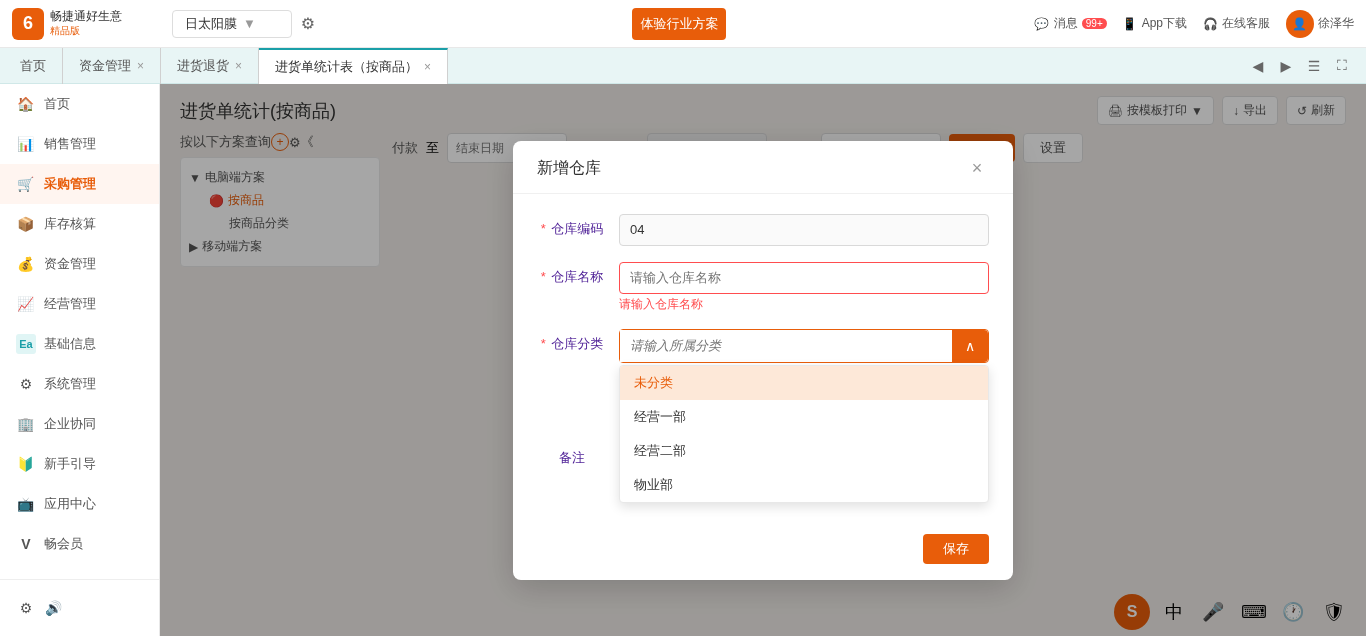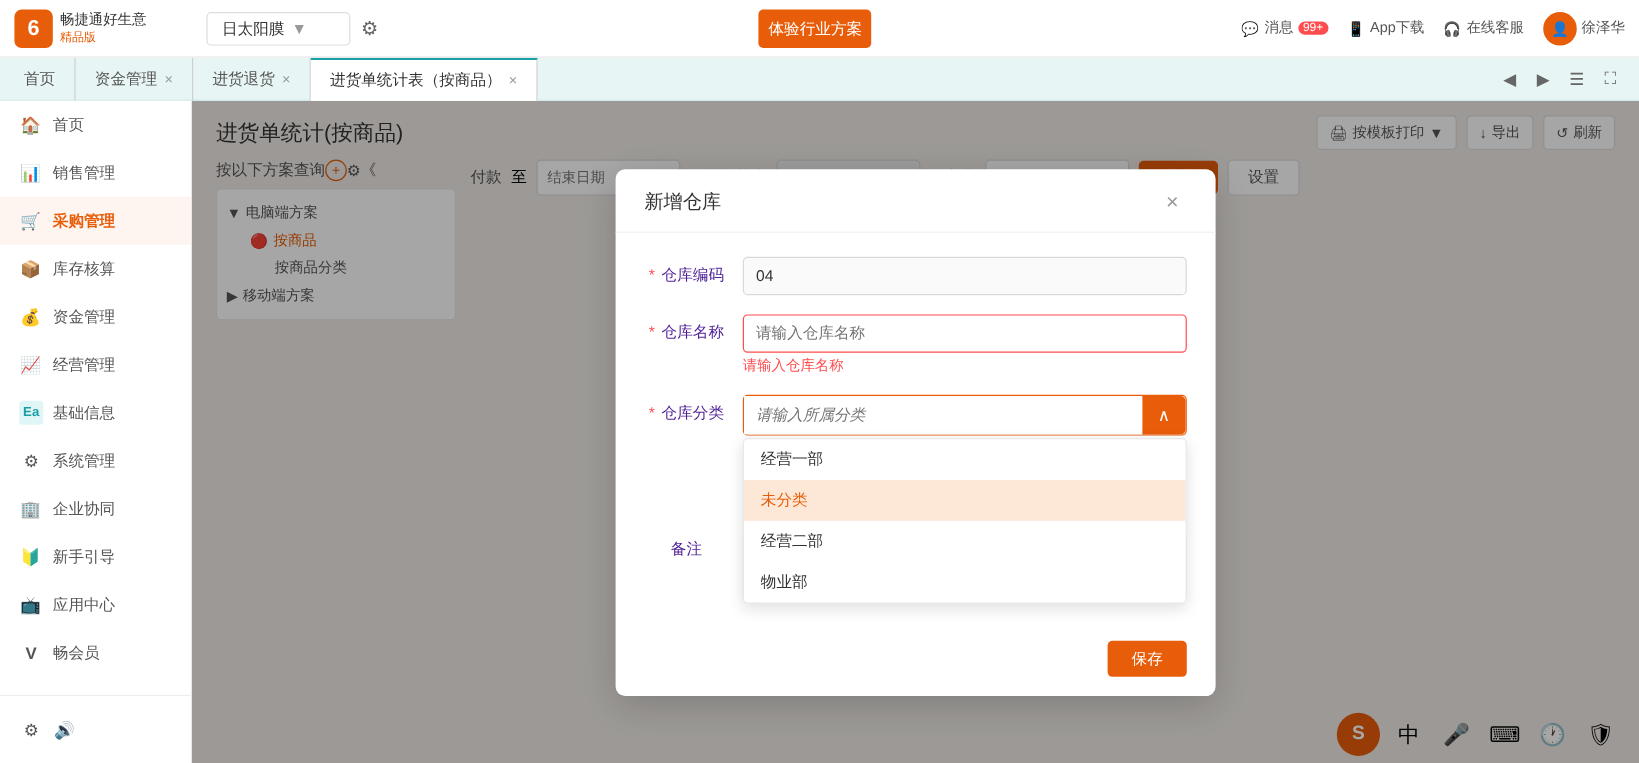--- a/index.html
+++ b/index.html
@@ -681,22 +681,22 @@
             <div class="form-label required">
               <span>仓库分类</span>
             </div>
             <div class="form-control" style="position:relative;">
               <div class="form-input-with-btn">
                 <input class="form-input-inner" placeholder="请输入所属分类" style="">
                 <div class="form-input-arrow">∧</div>
               </div>
 
               <div class="dropdown-list">
+                <div class="dropdown-item selected">未分类</div>
                 <div class="dropdown-item">经营一部</div>
-                <div class="dropdown-item selected">未分类</div>
                 <div class="dropdown-item">经营二部</div>
                 <div class="dropdown-item">物业部</div>
               </div>
             </div>
           </div>
 
           <div class="form-row" style="margin-top: 80px;">
             <div class="form-label">
               <span>备注</span>
             </div>

